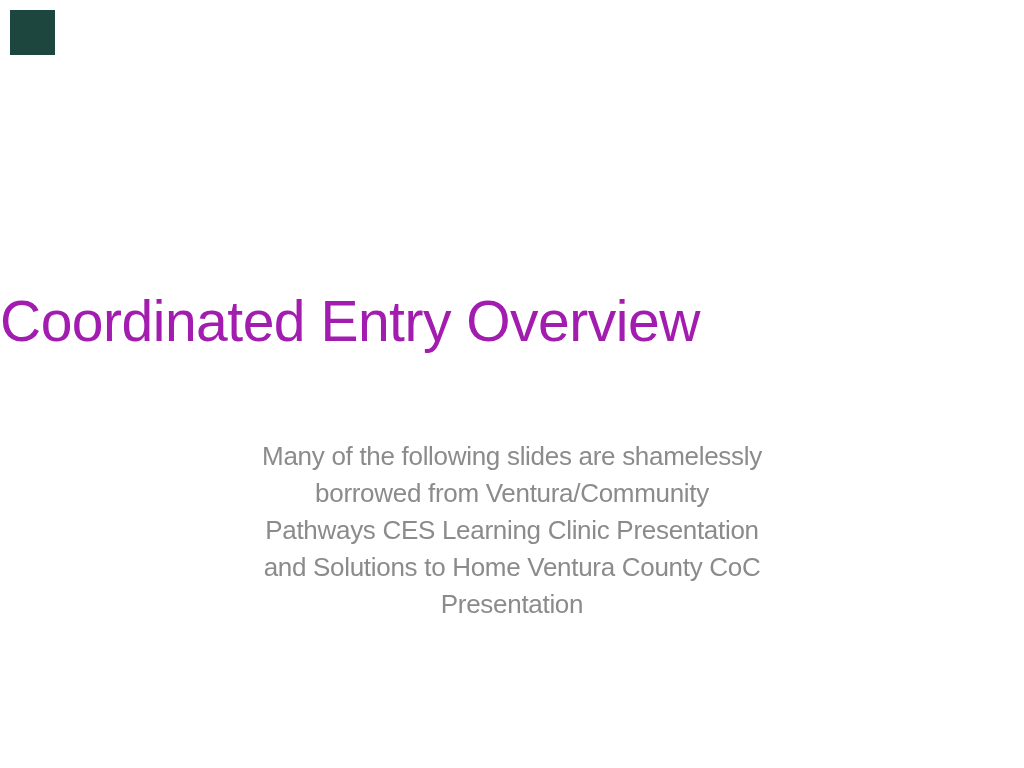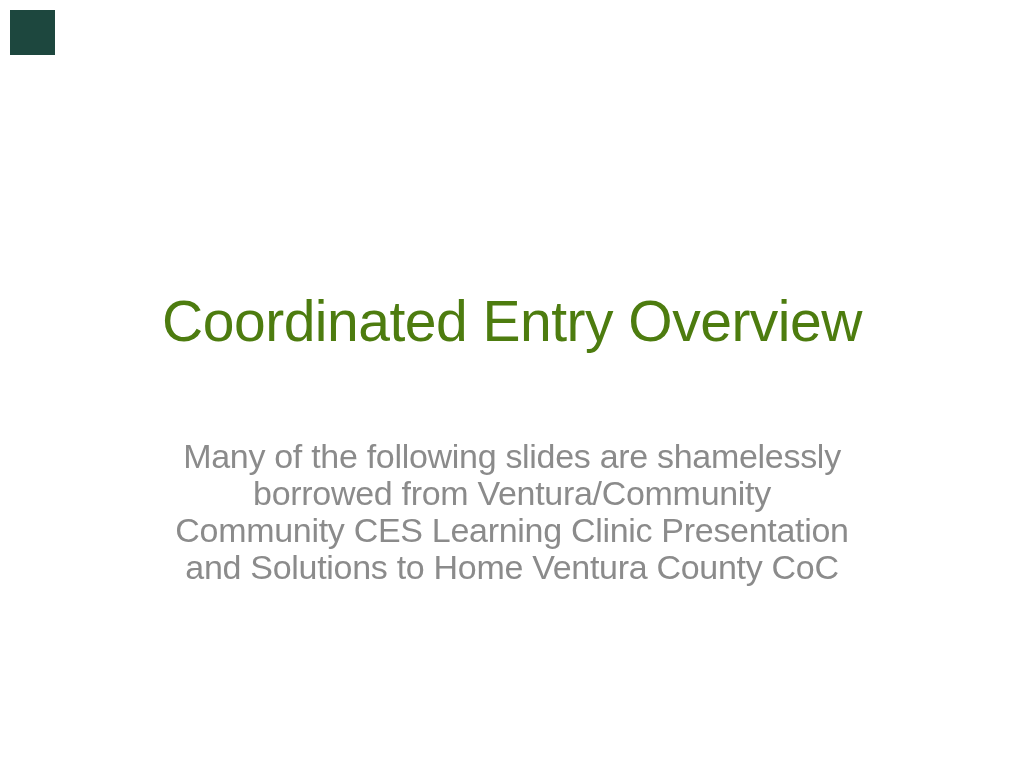--- a/index.html
+++ b/index.html
@@ -21,35 +21,34 @@
     top: 10px;
     width: 45px;
     height: 45px;
     background: #1d473e; 
   }
   .slide-title {
     position: absolute;
     left: 0;
     top: 288px;
     width: 100%;
-    text-align: center;
     font-size: 57px;
     line-height: 66px;
     font-weight: 400;
-    color: #4d7c0f;
+    color: #a21caf;
     letter-spacing: -0.5px;
     white-space: nowrap;
   }
   .subtitle {
     position: absolute;
     left: 112px;
     top: 438px;
     width: 800px;
     text-align: center;
-    font-size: 34px;
+    font-size: 26px;
     line-height: 37px;
     font-weight: 400;
     color: #8b8b8b;
     letter-spacing: -0.3px;
   }
   .subtitle-line {
     white-space: nowrap;
   }
 </style>
 </head>
@@ -57,17 +56,18 @@
 
 <div class="slide">
 
   <div class="corner-square" data-bind-color="slide.colors.corner_square" style="background: rgb(29, 71, 62);"></div>
 
   <div class="slide-title" data-bind="slide.title">Coordinated Entry Overview</div>
 
   <div class="subtitle">
     <div class="subtitle-line" data-bind="slide.subtitle_lines.0">Many of the following slides are shamelessly</div>
     <div class="subtitle-line" data-bind="slide.subtitle_lines.1">borrowed from Ventura/Community</div>
-    <div class="subtitle-line" data-bind="slide.subtitle_lines.2">Community CES Learning Clinic Presentation</div>
+    <div class="subtitle-line" data-bind="slide.subtitle_lines.2">Pathways CES Learning Clinic Presentation</div>
     <div class="subtitle-line" data-bind="slide.subtitle_lines.3">and Solutions to Home Ventura County CoC</div>
+    <div class="subtitle-line" data-bind="slide.subtitle_lines.4">Presentation</div>
   </div>
 
 </div>
 
 </body></html>

